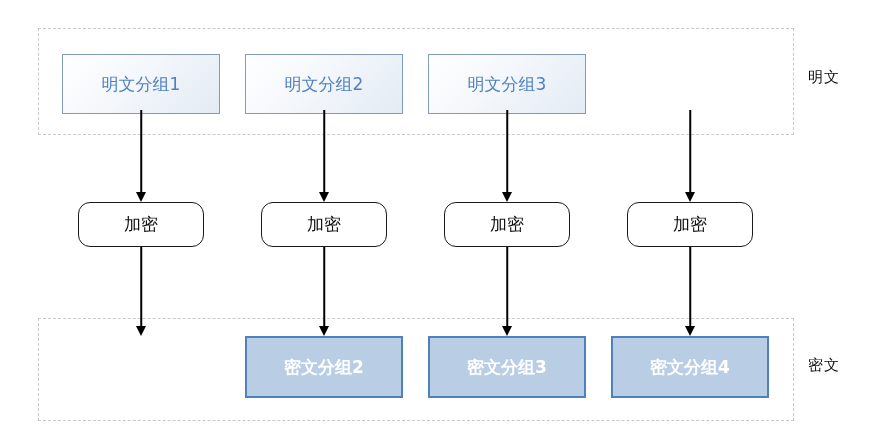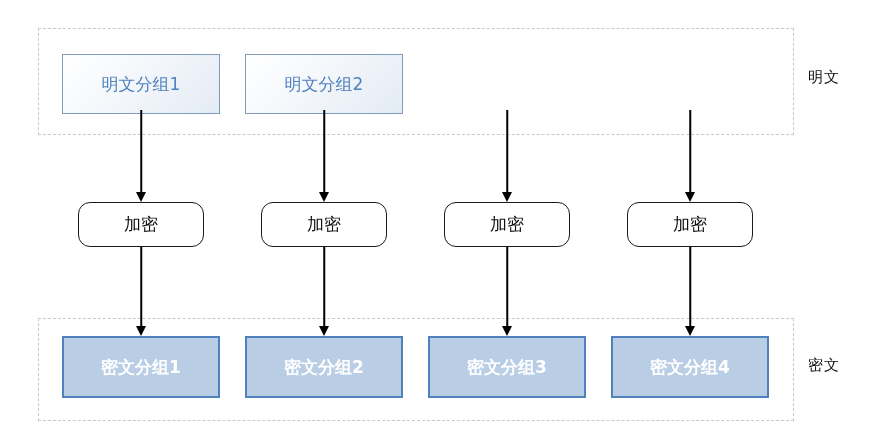--- a/index.html
+++ b/index.html
@@ -120,20 +120,21 @@
 <div class="canvas">
 
   <div class="group-frame frame-plain"></div>
   <div class="group-label label-plain">明文</div>
 
   <div class="group-frame frame-cipher"></div>
   <div class="group-label label-cipher">密文</div>
 
   <div class="box box-plain c1">明文分组1</div>
   <div class="box box-plain c2">明文分组2</div>
+  <div class="box box-plain c3">明文分组3</div>
 
   <div class="arrow arrow-top c1">
     <span class="arrow-line"></span>
     <span class="arrow-head"></span>
   </div>
   <div class="arrow arrow-top c2">
     <span class="arrow-line"></span>
     <span class="arrow-head"></span>
   </div>
   <div class="arrow arrow-top c3">
@@ -160,18 +161,17 @@
   </div>
   <div class="arrow arrow-bottom c3">
     <span class="arrow-line"></span>
     <span class="arrow-head"></span>
   </div>
   <div class="arrow arrow-bottom c4">
     <span class="arrow-line"></span>
     <span class="arrow-head"></span>
   </div>
 
-  <div class="box box-cipher c1">密文分组1</div>
   <div class="box box-cipher c2">密文分组2</div>
   <div class="box box-cipher c3">密文分组3</div>
   <div class="box box-cipher c4">密文分组4</div>
 
 </div>
 
 </body></html>

